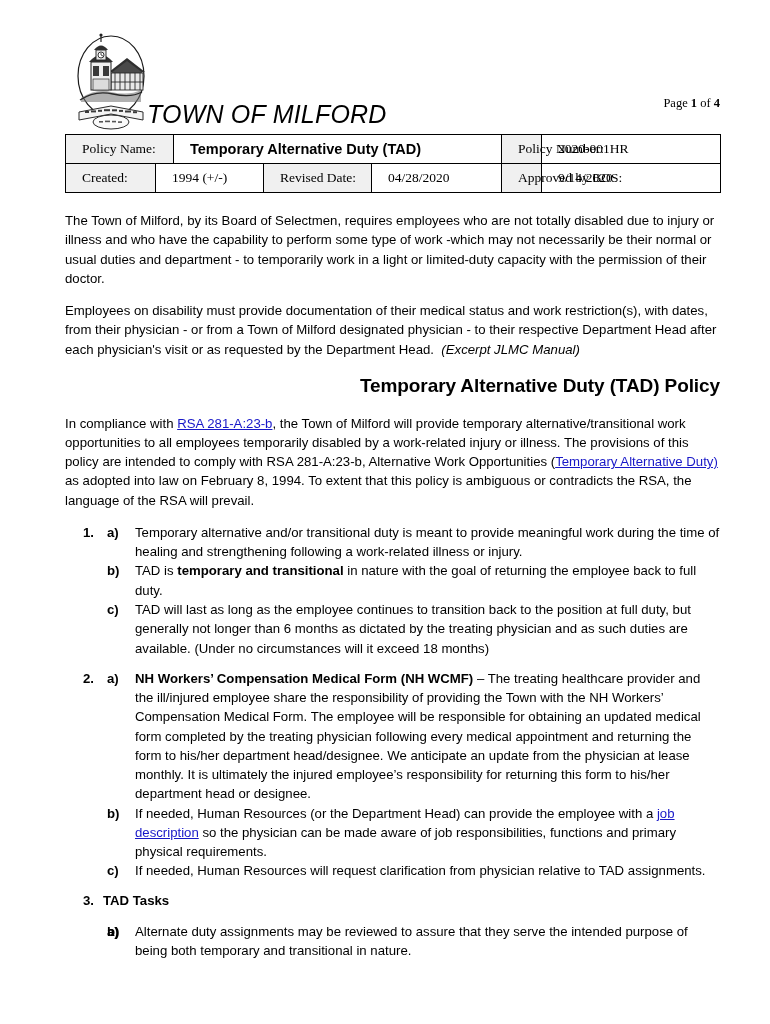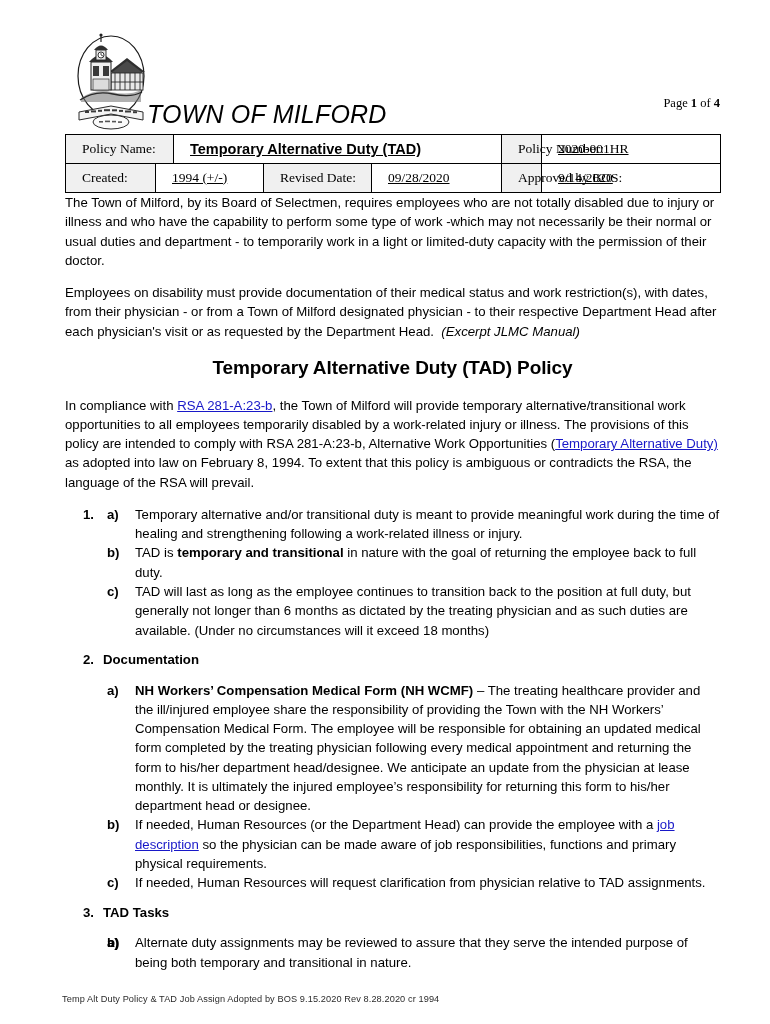--- a/index.html
+++ b/index.html
@@ -74,51 +74,50 @@
     line-height: 1.25;
     vertical-align: middle;
     height: 22px;
   }
   .info-table td.lbl {
     background: #f0f0f0;
     font-weight: 400;
   }
   .info-table td.val {
     background: #ffffff;
-    text-decoration: underline;
   }
   .info-table td.policy-name {
     font-family: "Liberation Sans", sans-serif;
     font-weight: 700;
     font-size: 14.5px;
   }
 
   
   .body-wrap {
     margin: 0 50px 0 65px;
     font-family: "Liberation Sans", sans-serif;
     font-size: 13.2px;
     line-height: 1.46;
   }
   p.para {
     margin: 0 0 13px 0;
     text-align: left;
   }
-  p.para.first { }
+  p.para.first { margin-top: 18px; }
   .ital { font-style: italic; }
   .bold { font-weight: 700; }
   a.doclink {
     color: #1818c8;
     text-decoration: underline;
   }
   h1.doc-title {
     font-family: "Liberation Sans", sans-serif;
     font-size: 19px;
     font-weight: 700;
-    text-align: center;
+    text-align: right;
     margin: 4px 0 14px 0;
     letter-spacing: -0.1px;
   }
 
   
   ol.sections {
     list-style: none;
     margin: 0;
     padding: 0;
   }
@@ -258,21 +257,21 @@
       <tr>
         <td class="lbl" colspan="2">Policy Name:</td>
         <td class="val policy-name" colspan="4">Temporary Alternative Duty (TAD)</td>
         <td class="lbl" style="white-space:nowrap">Policy Number:</td>
         <td class="val">2020-001HR</td>
       </tr>
       <tr>
         <td class="lbl">Created:</td>
         <td class="val" colspan="2">1994 (+/-)</td>
         <td class="lbl" style="white-space:nowrap">Revised Date:</td>
-        <td class="val" colspan="2">09/28/2020</td>
+        <td class="val" colspan="2">04/28/2020</td>
         <td class="lbl" colspan="1" style="white-space:nowrap">Approved by BOS:</td>
         <td class="val">9/14/2020</td>
       </tr>
     </tbody>
   </table>
 
   <div class="body-wrap">
 
     <p class="para first">The Town of Milford, by its Board of Selectmen, requires employees who are not totally disabled due to injury or illness and who have the capability to perform some type of work -which may not necessarily be their normal or usual duties and department - to temporarily work in a light or limited-duty capacity with the permission of their doctor.</p>
 
@@ -297,21 +296,20 @@
           </li>
           <li>
             <span class="alpha">c)</span>
             <span>TAD will last as long as the employee continues to transition back to the position at full duty, but generally not longer than 6 months as dictated by the treating physician and as such duties are available.  (Under no circumstances will it exceed 18 months)</span>
           </li>
         </ol>
       </li>
 
       <li>
         <span class="num">2.</span>
-        <div class="sec-head">Documentation</div>
         <ol class="subs">
           <li class="sub-gap">
             <span class="alpha">a)</span>
             <span class="bold">NH Workers’ Compensation Medical Form (NH WCMF)</span><span> – The treating healthcare provider and the ill/injured employee share the responsibility of providing the Town with the NH Workers’ Compensation Medical Form. The employee will be responsible for obtaining an updated medical form completed by the treating physician following every medical appointment and returning the form to his/her department head/designee.  We anticipate an update from the physician at lease monthly.  It is ultimately the injured employee’s responsibility for returning this form to his/her department head or designee.</span>
           </li>
           <li>
             <span class="alpha">b)</span>
             <span>If needed, Human Resources (or the Department Head) can provide the employee with a </span><a class="doclink" href="#">job description</a><span> so the physician can be made aware of job responsibilities, functions and primary physical requirements.</span>
           </li>
           <li>
@@ -331,15 +329,14 @@
           <li>
             <span class="alpha">b)</span>
             <span>Alternate duty assignments may be reviewed to assure that they serve the intended purpose of being both temporary and transitional in nature.</span>
           </li>
         </ol>
       </li>
 
     </ol>
   </div>
 
-  <div class="footer">Temp Alt Duty Policy &amp; TAD Job Assign Adopted by BOS 9.15.2020  Rev 8.28.2020 cr 1994</div>
 
 </div>
 
 </body></html>

